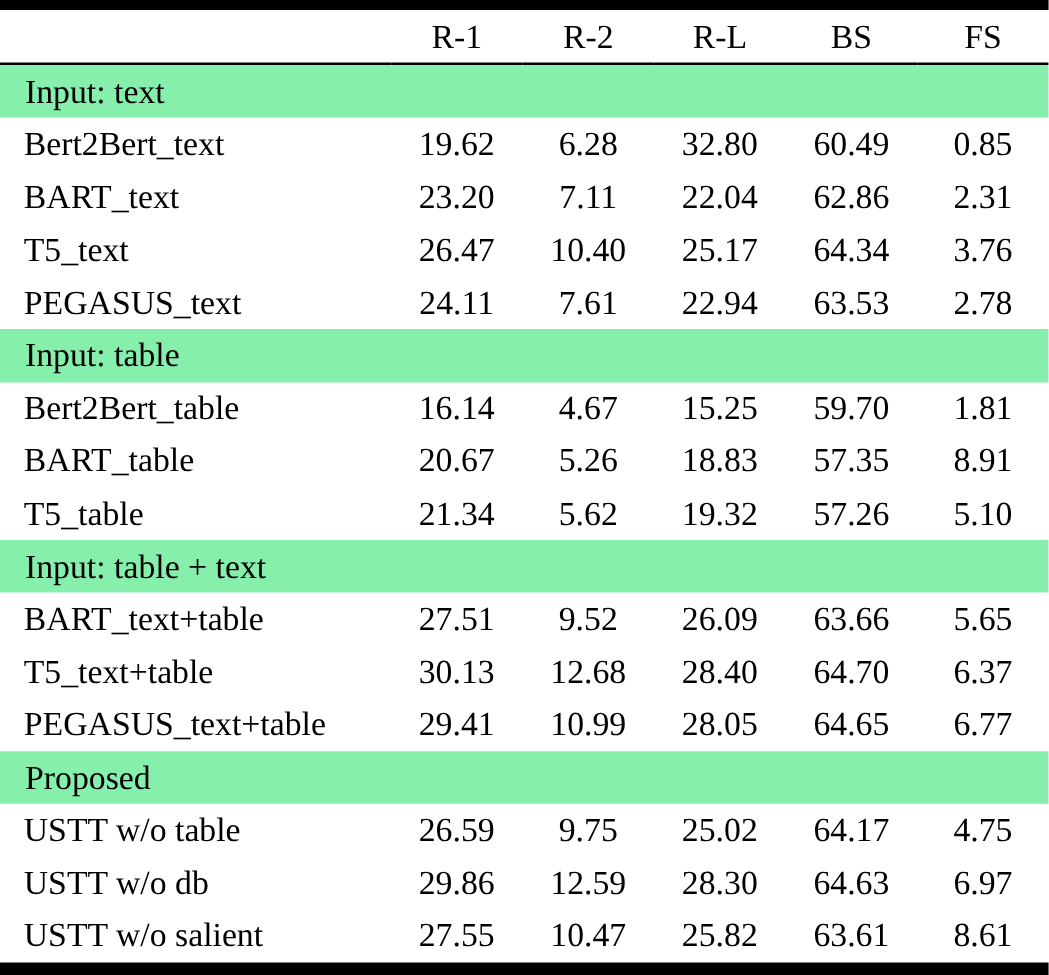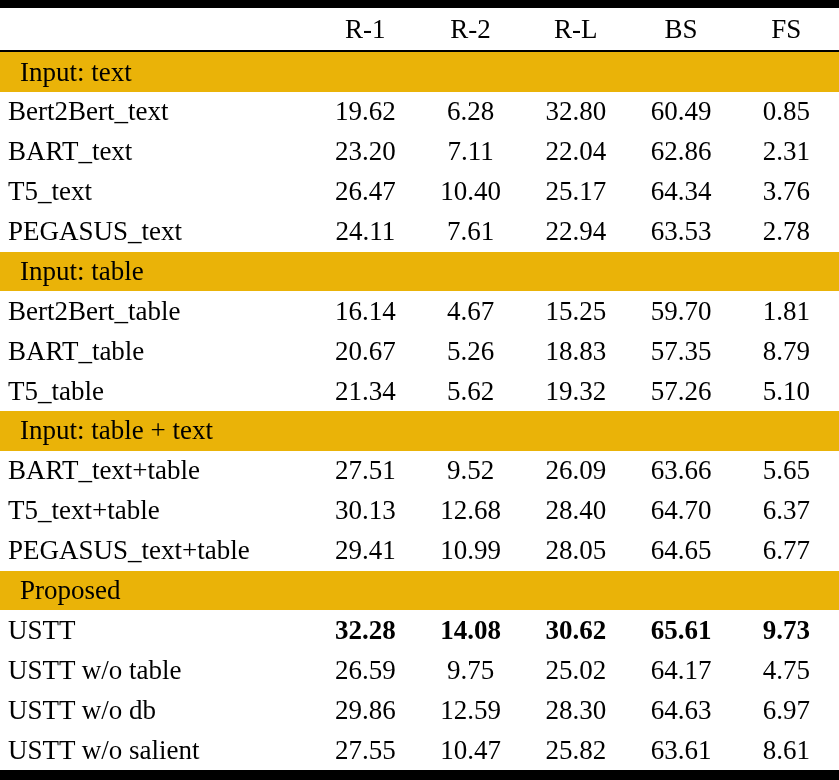--- a/index.html
+++ b/index.html
@@ -23,27 +23,27 @@
     padding: 0;
     font-size: 27px;
     font-weight: normal;
     color: #000;
     vertical-align: middle;
     white-space: nowrap;
     overflow: hidden;
   }
   tr.head th { height: 42px; border-bottom: 2px solid #000; }
   tr.section td {
-    background: #eab308;
+    background: #86efac;
     height: 34px;
     text-align: left;
     padding-left: 20px;
   }
   tr.row td { height: 34px; }
-  td.lbl, th.lbl { text-align: left; padding-left: 8px; }
+  td.lbl, th.lbl { text-align: left; padding-left: 19px; }
   td.num, th.num { text-align: center; }
   tr.bold-values td.num { font-weight: bold; }
 </style>
 </head>
 <body>
 
 <div class="page">
   <table class="results">
     <colgroup>
       <col class="c-label">
@@ -110,21 +110,21 @@
         <td class="num">15.25</td>
         <td class="num">59.70</td>
         <td class="num">1.81</td>
       </tr>
       <tr class="row">
         <td class="lbl">BART_table</td>
         <td class="num">20.67</td>
         <td class="num">5.26</td>
         <td class="num">18.83</td>
         <td class="num">57.35</td>
-        <td class="num">8.79</td>
+        <td class="num">8.91</td>
       </tr>
       <tr class="row">
         <td class="lbl">T5_table</td>
         <td class="num">21.34</td>
         <td class="num">5.62</td>
         <td class="num">19.32</td>
         <td class="num">57.26</td>
         <td class="num">5.10</td>
       </tr>
 
@@ -152,28 +152,20 @@
         <td class="num">29.41</td>
         <td class="num">10.99</td>
         <td class="num">28.05</td>
         <td class="num">64.65</td>
         <td class="num">6.77</td>
       </tr>
 
       <tr class="section">
         <td colspan="6">Proposed</td>
       </tr>
-      <tr class="row bold-values">
-        <td class="lbl">USTT</td>
-        <td class="num">32.28</td>
-        <td class="num">14.08</td>
-        <td class="num">30.62</td>
-        <td class="num">65.61</td>
-        <td class="num">9.73</td>
-      </tr>
       <tr class="row">
         <td class="lbl">USTT w/o table</td>
         <td class="num">26.59</td>
         <td class="num">9.75</td>
         <td class="num">25.02</td>
         <td class="num">64.17</td>
         <td class="num">4.75</td>
       </tr>
       <tr class="row">
         <td class="lbl">USTT w/o db</td>

